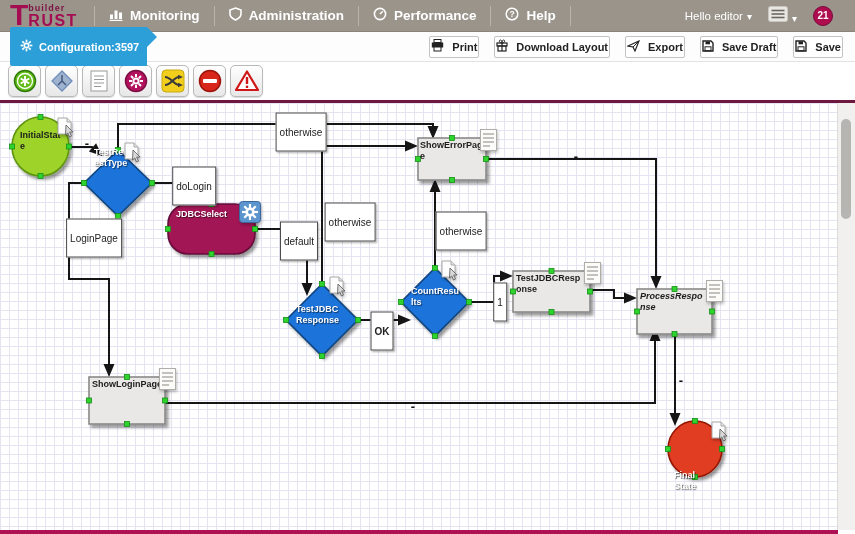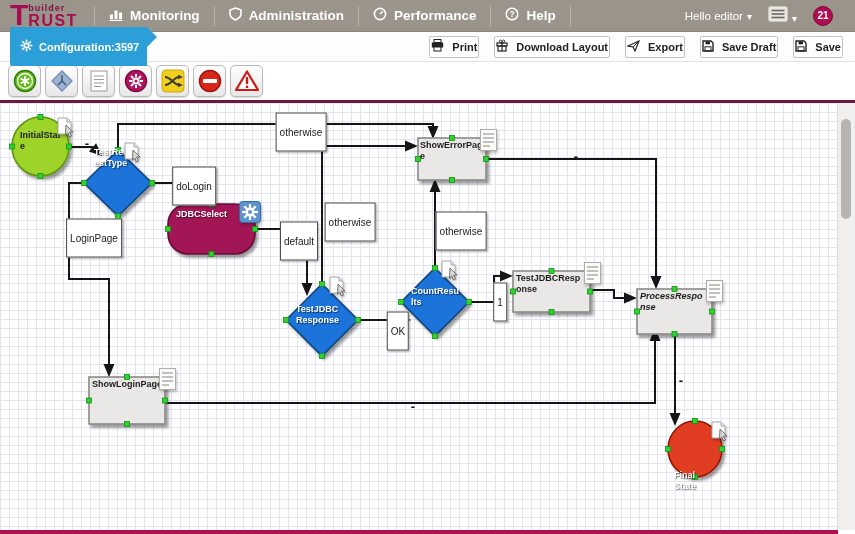--- a/index.html
+++ b/index.html
@@ -411,21 +411,21 @@
           <path d="M2 1 H11 L15 5 V17 H2 Z" fill="#fdfdfd" stroke="#a9a9a9"></path>
           <path d="M11 1 L11 5 H15" fill="#e4e4e4" stroke="#a9a9a9"></path>
           <path d="M10 8 L17 15 L13.6 15 L15.5 19 L13.5 20 L11.8 16 L9.5 18 Z" fill="#d9d9d9" stroke="#555" stroke-width="0.8"></path>
         </svg></div>
       <div class="edge-dash" style="left: 87px; top: 40px;">-</div>
       <div class="edge-label" style="left: 194px; top: 83px;">doLogin</div>
       <div class="edge-label" style="left: 94px; top: 135px;">LoginPage</div>
       <div class="edge-label" style="left: 301px; top: 29px;">otherwise</div>
       <div class="edge-label" style="left: 299px; top: 138px;">default</div>
       <div class="edge-label" style="left: 350px; top: 119px;">otherwise</div>
-      <div class="edge-label" style="left: 398px; top: 228px;">OK</div>
+      <div class="edge-label" style="left: 382px; top: 228px; font-weight: bold;">OK</div>
       <div class="edge-label" style="left: 461px; top: 128px;">otherwise</div>
       <div class="edge-label" style="left: 500px; top: 199px;">1</div>
       <div class="edge-dash" style="left: 576px; top: 53px;">-</div>
       <div class="edge-dash" style="left: 413px; top: 303px;">-</div>
       <div class="edge-dash" style="left: 681px; top: 277px;">-</div>
     </div>
   <div class="vscroll">
     <div class="vthumb"></div>
   </div>
 </div>

